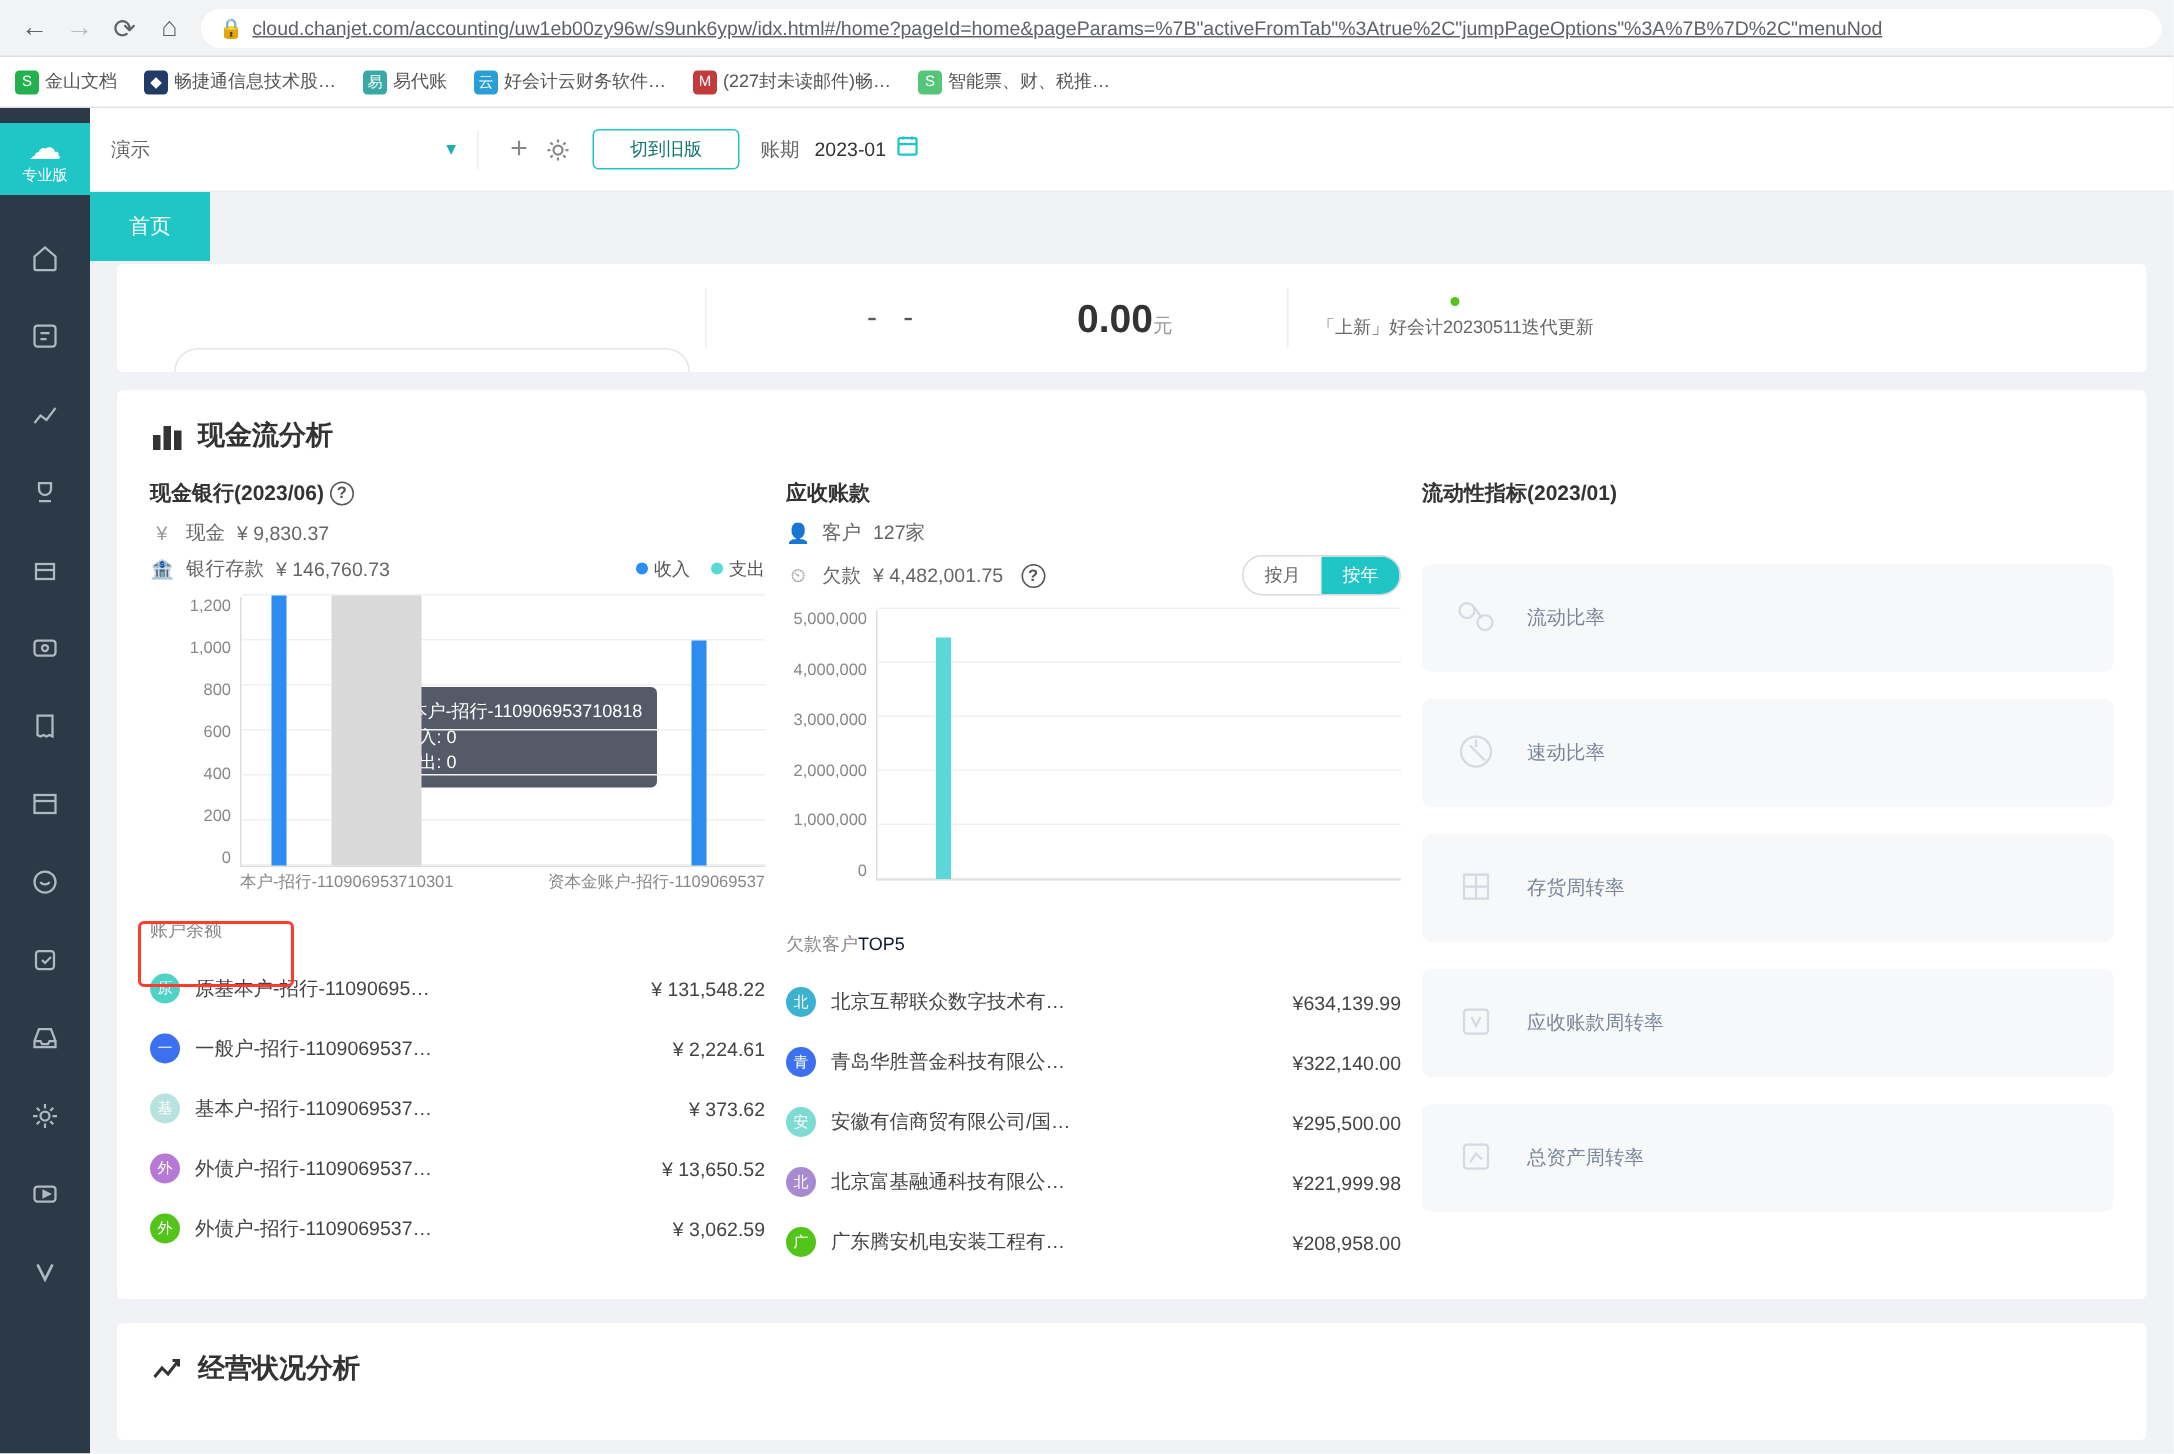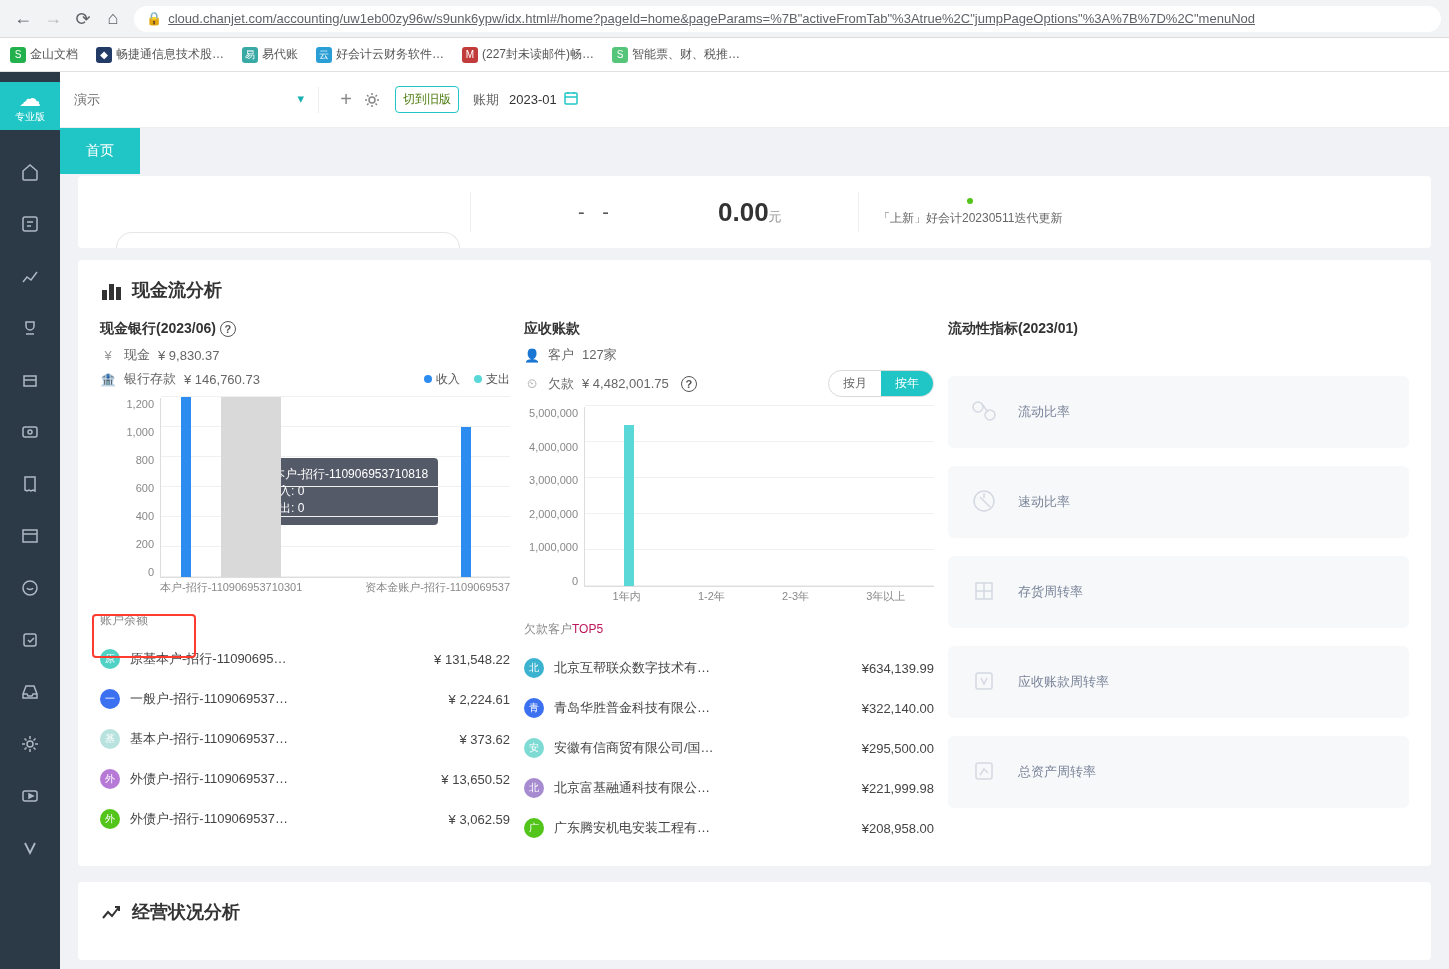--- a/index.html
+++ b/index.html
@@ -21,21 +21,21 @@
     .left-rail .rail-icon { width:20px; height:20px; display:flex; align-items:center; justify-content:center; font-size:16px; cursor:pointer; }
     .left-rail .ri-home{ color:#bfc9d4; }
     .left-rail svg { stroke:#aeb9c5; }
 
     .app-body { flex:1; display:flex; flex-direction:column; background:#f0f2f5; }
     .top-bar { height:56px; background:#fff; display:flex; align-items:center; padding:0 14px; border-bottom:1px solid #eee; }
     .tenant { min-width:230px; display:flex; color:#666; font-size:13px; }
     .tenant .caret { margin-left:auto; color:#1aafaf; }
     .tb-sep { width:1px; height:26px; background:#eee; margin:0 14px; }
     .tb-ico { width:26px; height:26px; border-radius:4px; display:flex; align-items:center; justify-content:center; color:#888; cursor:pointer; }
-    .switch-old { border:1px solid #20c6c6; color:#4d7c0f; padding:4px 7px; border-radius:4px; font-size:12px; margin-left:10px; cursor:pointer; }
+    .switch-old { border:1px solid #20c6c6; color:#0f766e; padding:4px 24px; border-radius:4px; font-size:12px; margin-left:10px; cursor:pointer; }
     .period-lbl { margin-left:14px; color:#666; font-size:13px; }
     .period-val { margin-left:10px; color:#333; font-size:13px; }
     .period-cal { margin-left:6px; color:#20c6c6; }
 
     .page-tabs { height:48px; display:flex; align-items:flex-start; padding-left:0; }
     .page-tab { background:#20c6c6; color:#fff; padding:14px 26px; font-size:14px; cursor:pointer; }
 
     .content { padding:0 18px; overflow:auto; flex:1; }
     .ghost-card { background:#fff; border-radius:4px; height:72px; margin-bottom:12px; position:relative; display:flex; align-items:center; }
     .ghost-card .ghost-search { position:absolute; left:38px; bottom:0; width:344px; height:16px; border:1px solid #e6e6e6; border-bottom:none; border-radius:16px 16px 0 0; }
@@ -84,21 +84,21 @@
     .bg-teal{background:#4fd1c5;} .bg-blue{background:#3b71f0;} .bg-ltteal{background:#b8e2de;} .bg-purple{background:#b67ad6;} .bg-green{background:#52c41a;} .bg-tblue{background:#3bb2d0;} .bg-cyan{background:#7edbd4;} .bg-vio{background:#a78bd0;}
 
     .toggle { display:inline-flex; border:1px solid #d9d9d9; border-radius:14px; overflow:hidden; font-size:12px; }
     .toggle .opt { padding:4px 14px; cursor:pointer; color:#666; }
     .toggle .opt.active { background:#20c6c6; color:#fff; }
 
     .liq-card { background:#f7f8fa; border-radius:6px; height:72px; display:flex; align-items:center; padding:0 18px; gap:16px; color:#7a8599; font-size:13px; margin-bottom:18px; cursor:pointer; }
     .liq-card svg { stroke:#d4d9e2; }
     .panel2 { background:#fff; border-radius:4px; padding:18px 22px; margin-top:16px; }
     .trend-ico svg{ display:block; }
-    .top5-lbl .t5 { color:#be185d; }
+    .top5-lbl .t5 { color:#0f172a; }
     .posrel { position:relative; }
   </style>
 </head>
 <body>
 
 <div class="browser-bar">
   <div class="nav-btn">←</div>
   <div class="nav-btn" style="color:#bbb;">→</div>
   <div class="nav-btn">⟳</div>
   <div class="nav-btn">⌂</div>
@@ -408,26 +408,20 @@
                   <div class="grid" style="bottom: 36px;"></div>
                   <div class="grid" style="bottom: 72px;"></div>
                   <div class="grid" style="bottom: 108px;"></div>
                   <div class="grid" style="bottom: 144px;"></div>
                   <div class="grid" style="bottom: 180px;"></div>
                   <div class="bar cyan" style="left: 38.75px; height: 161.352px;"></div>
                   <div class="bar cyan" style="left: 126.25px; height: 0px;"></div>
                   <div class="bar cyan" style="left: 213.75px; height: 0px;"></div>
                   <div class="bar cyan" style="left: 301.25px; height: 0px;"></div>
                 </div>
-              <div class="x-axis" style="justify-content:space-around;">
-                <span>1年内</span>
-                <span>1-2年</span>
-                <span>2-3年</span>
-                <span>3年以上</span>
-              </div>
             </div>
 
             <div class="section-sub top5-lbl">
               <span>欠款客户</span><span class="t5">TOP5</span>
             </div>
             <div class="top5" id="top5-list">
                 <div class="row">
                   <span class="badge bg-tblue">北</span>
                   <span class="name">北京互帮联众数字技术有…</span>
                   <span class="amt">¥634,139.99</span>

